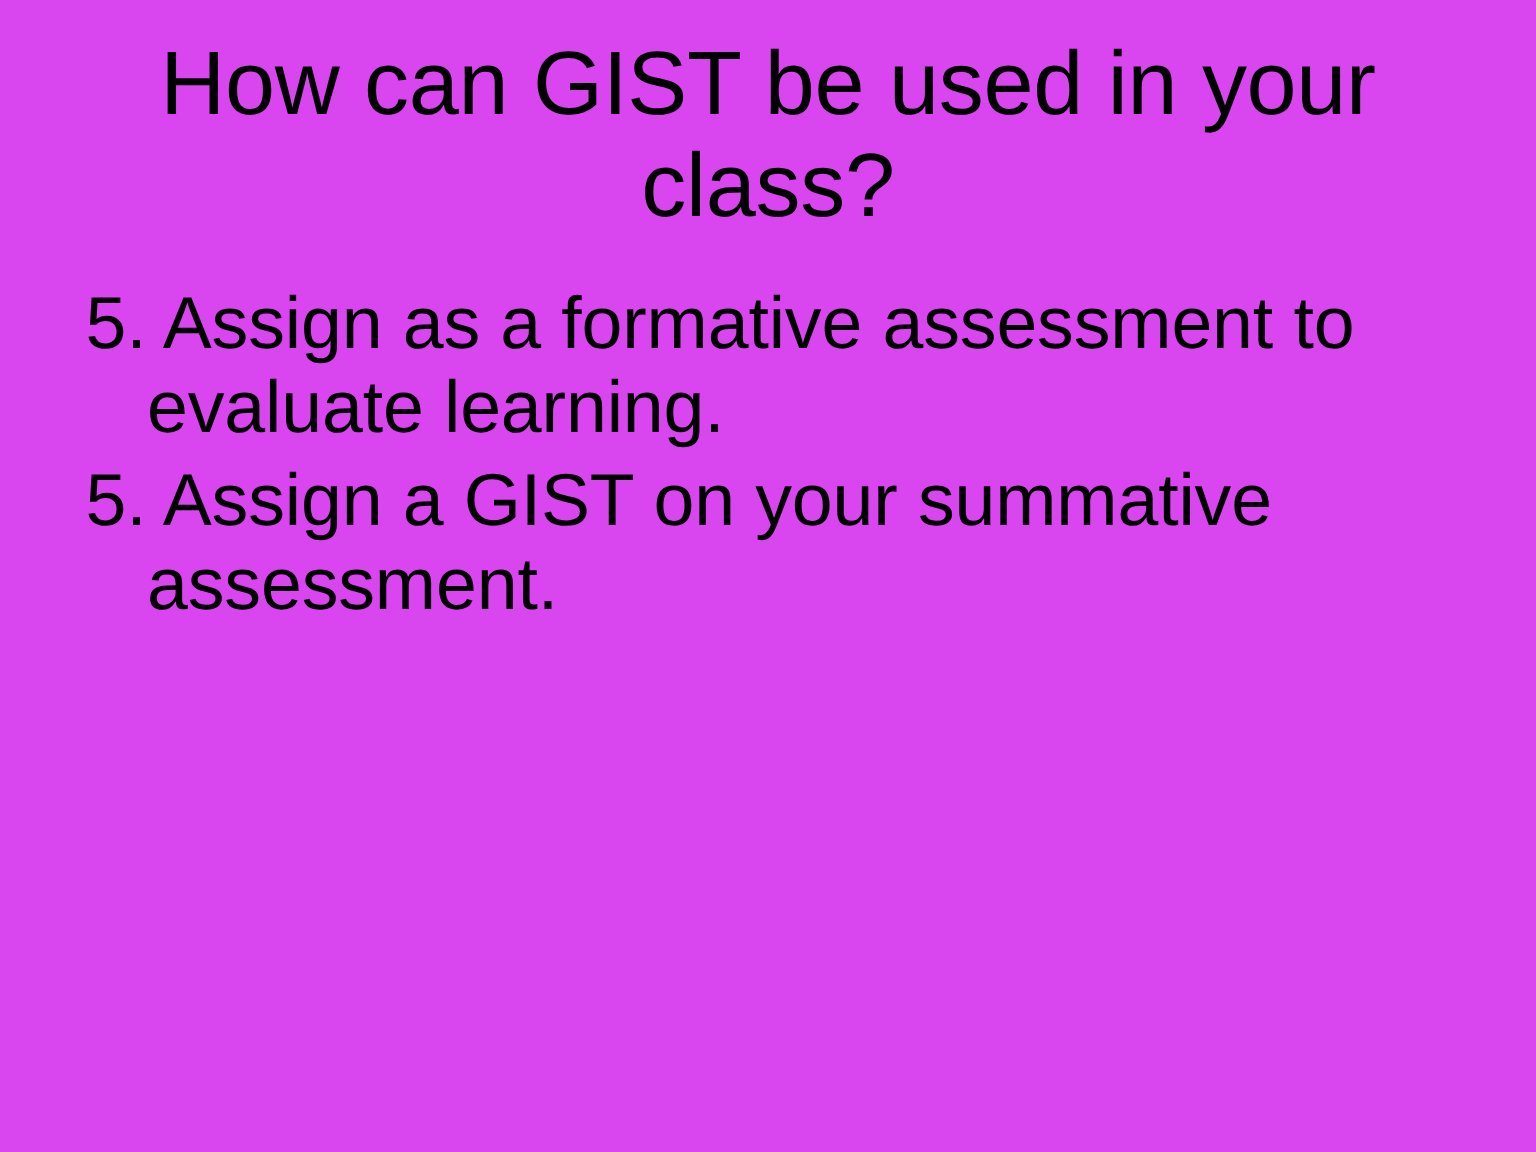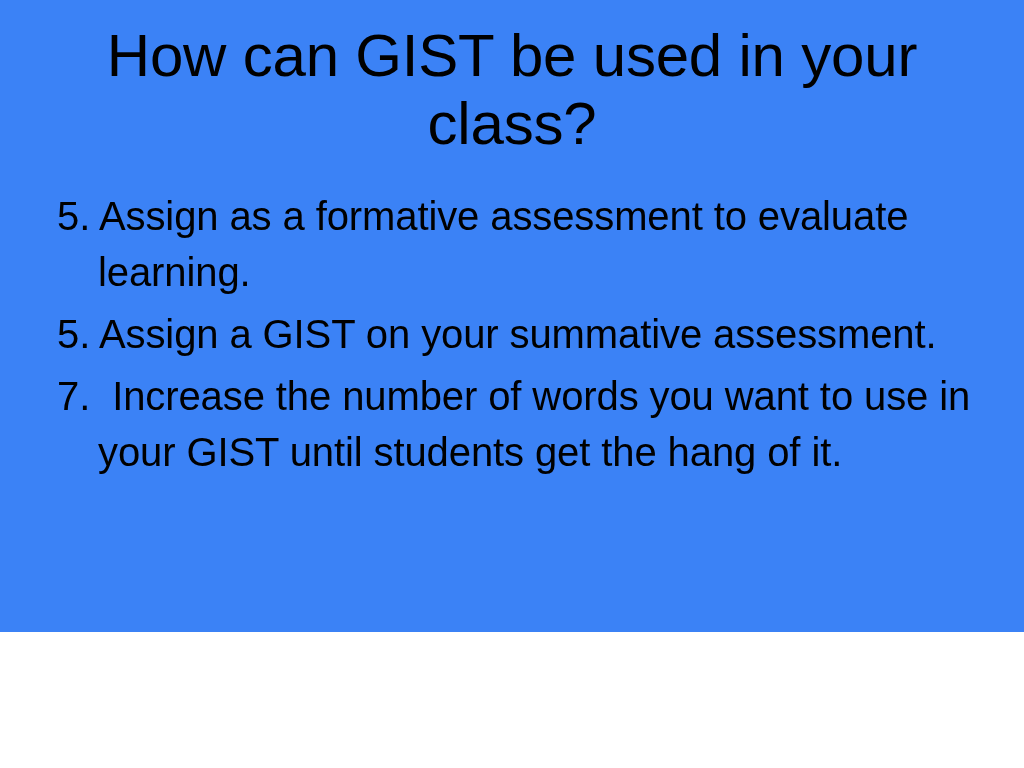--- a/index.html
+++ b/index.html
@@ -11,22 +11,22 @@
     height: 768px;
     background: #ffffff;
     font-family: "Liberation Sans", sans-serif;
     color: #000000;
     overflow: hidden;
   }
 
   .slide {
     position: relative;
     width: 1024px;
-    height: 632px;
-    background: #3b82f6;
+    height: 768px;
+    background: #d946ef;
     box-sizing: border-box;
   }
 
   .slide-title {
     position: absolute;
     left: 80px;
     top: 22px;
     width: 864px;
     text-align: center;
     font-size: 60px;
@@ -41,21 +41,21 @@
     position: absolute;
     left: 57px;
     top: 188px;
     width: 930px;
     margin: 0;
     padding: 0;
     list-style: none;
   }
 
   .body-item {
-    font-size: 40px;
+    font-size: 49px;
     line-height: 56px;
     font-weight: 400;
     color: #000000;
     padding-left: 41px;
     text-indent: -41px;
     margin: 0 0 6px 0;
     letter-spacing: -0.1px;
     white-space: pre-wrap;
   }
 
@@ -66,16 +66,15 @@
 </head>
 <body>
 
 <div class="slide">
 
   <div class="slide-title">How can GIST be used in your class?</div>
 
   <ul class="body-list">
     <li class="body-item">5. Assign as a formative assessment to evaluate learning.</li>
     <li class="body-item">5. Assign a GIST on your summative assessment.</li>
-    <li class="body-item">7.  Increase the number of words you want to use in your GIST until students get the hang of it.</li>
   </ul>
 
 </div>
 
 </body></html>

